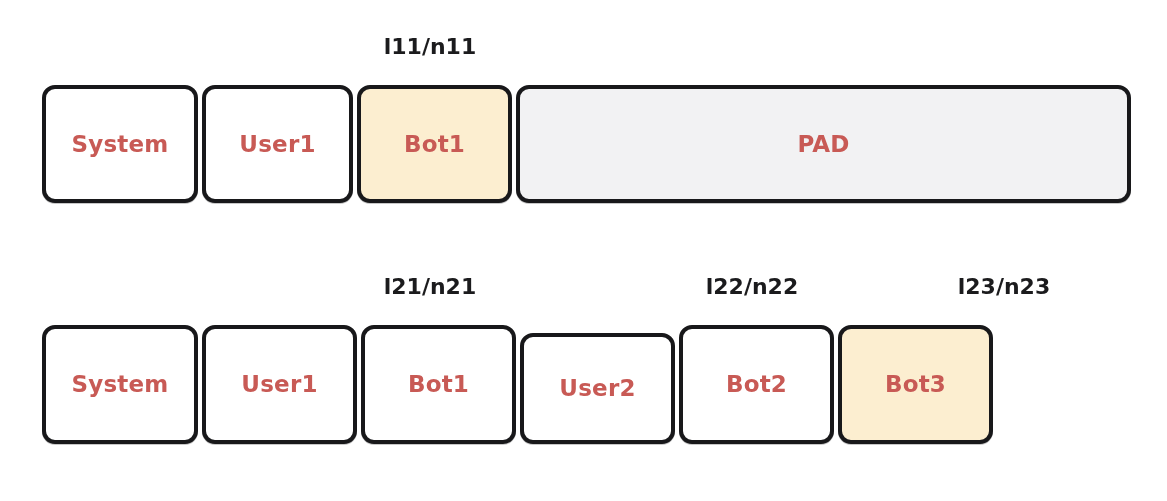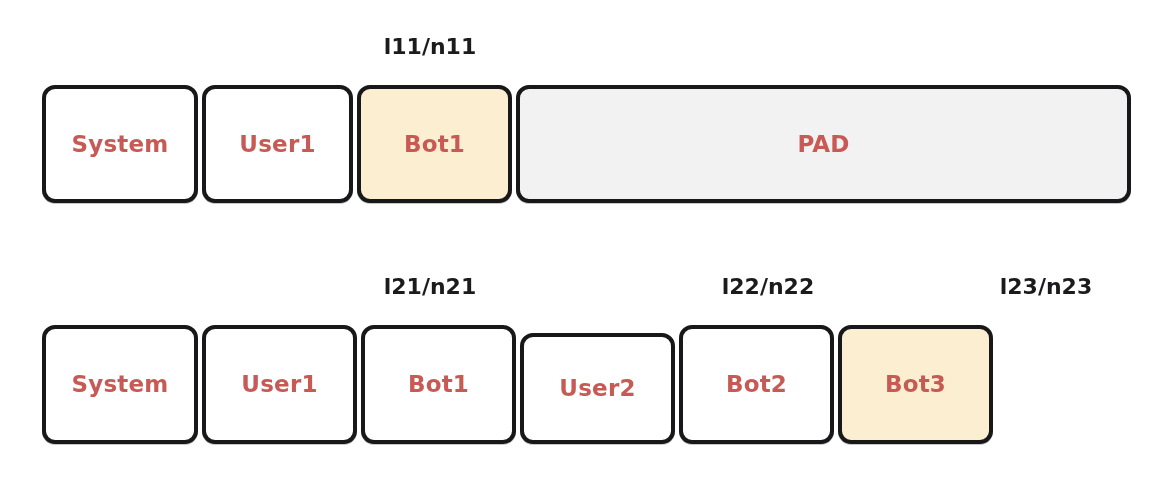--- a/index.html
+++ b/index.html
@@ -105,22 +105,22 @@
     </div>
     <div class="token-box fill-cream" style="width:155px;">
       <span class="token-label">Bot1</span>
     </div>
     <div class="token-box fill-gray" style="width:615px;">
       <span class="token-label">PAD</span>
     </div>
   </div>
 
   <div class="annotation" style="left:430px; top:276px;">l21/n21</div>
-  <div class="annotation" style="left:768px; top:276px;text-align:center;">l22/n22</div>
-  <div class="annotation" style="left:1046px; top:276px;">l23/n23</div>
+  <div class="annotation" style="left:752px; top:276px;text-align:center;">l22/n22</div>
+  <div class="annotation" style="left:1004px; top:276px;">l23/n23</div>
 
   <div class="row" id="row-2">
     <div class="token-box fill-white" style="width:156px;">
       <span class="token-label">System</span>
     </div>
     <div class="token-box fill-white" style="width:155px;">
       <span class="token-label">User1</span>
     </div>
     <div class="token-box fill-white" style="width:155px;">
       <span class="token-label">Bot1</span>

